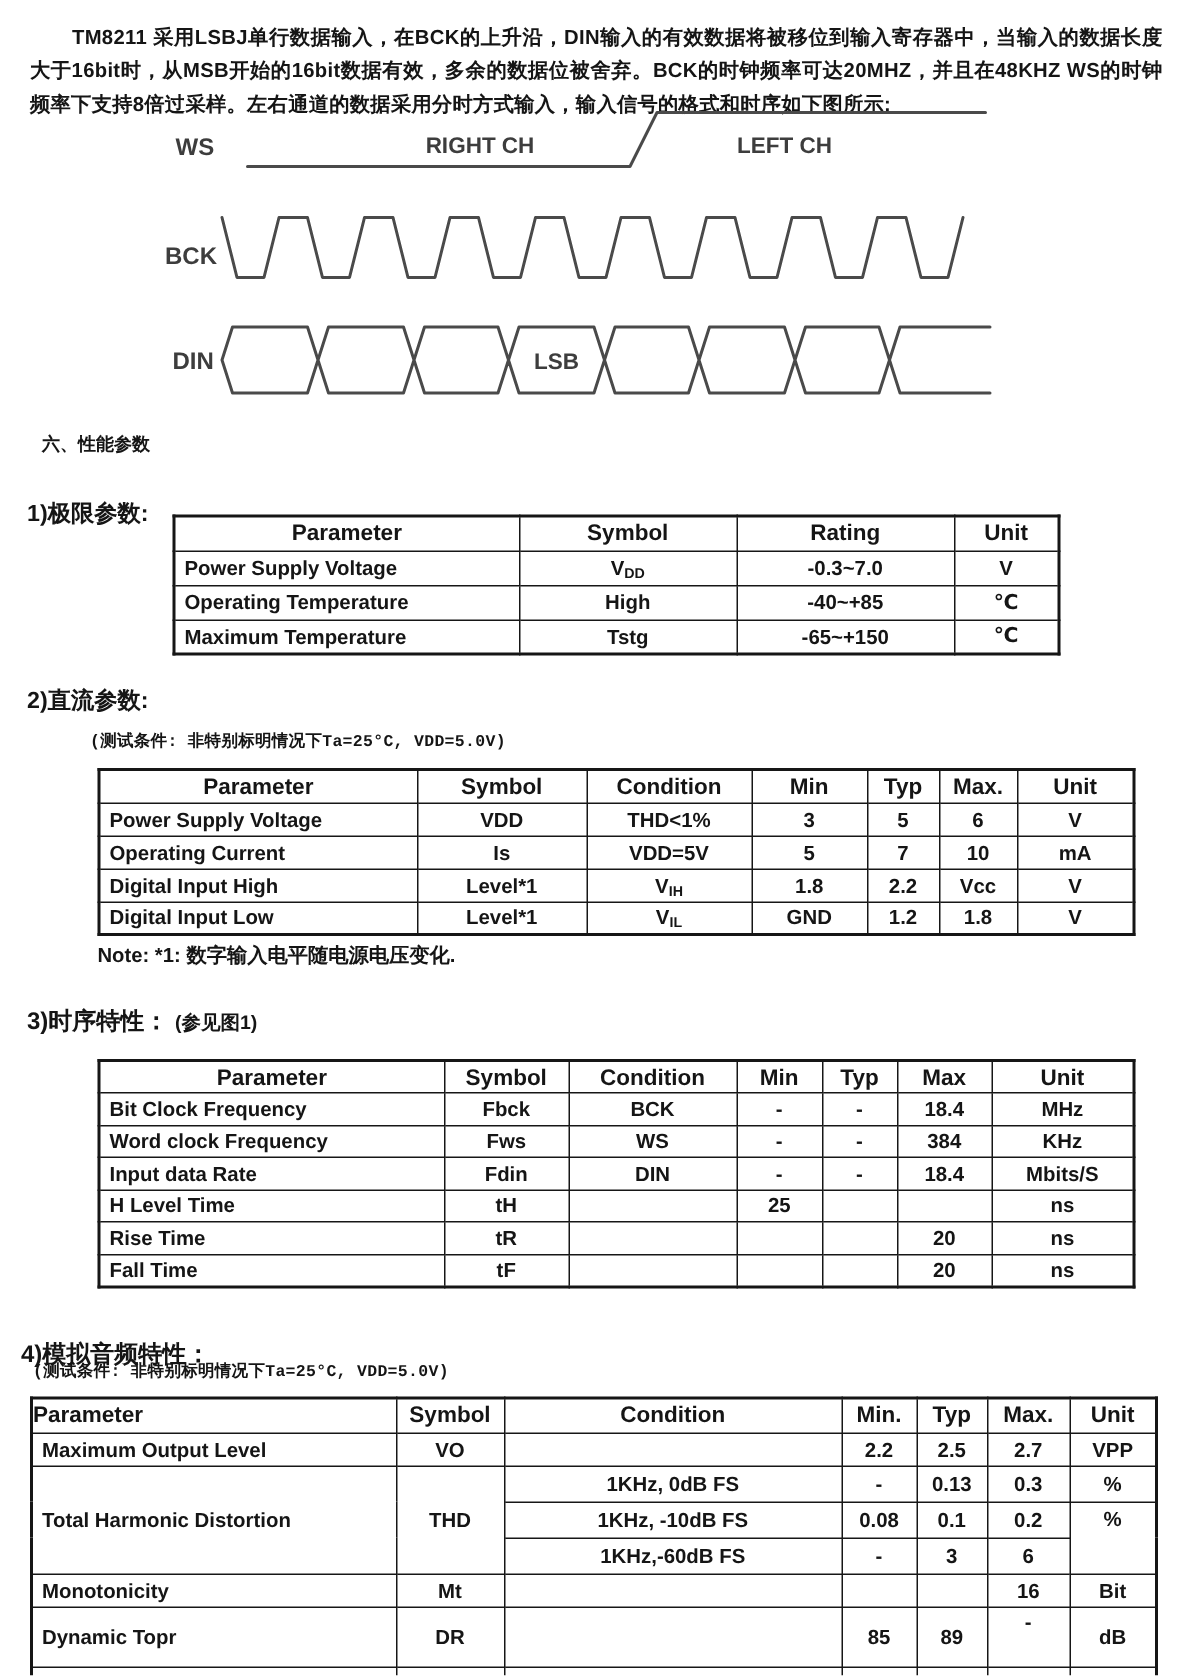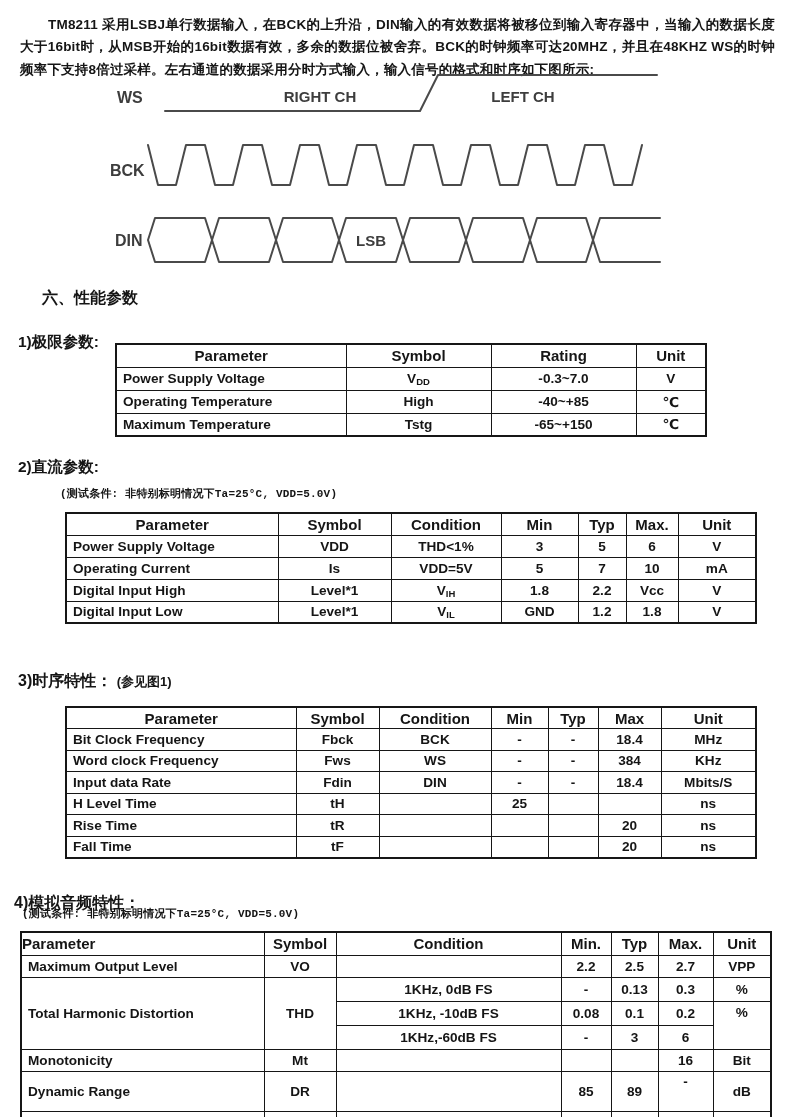--- a/index.html
+++ b/index.html
@@ -17,21 +17,21 @@
   .diagram { position:absolute; left:60px; top:70px; }
   .diagram text {
     font-family:"Liberation Sans","DejaVu Sans",sans-serif;
     fill:#3d3d3d; font-weight:600;
   }
   .sig-label { font-size:16px; }
   .ch-label  { font-size:15px; }
   .lsb-label { font-size:15px; }
   .wave { stroke:#4a4a4a; stroke-width:2; fill:none; stroke-linejoin:round; stroke-linecap:round; }
 
-  .h-main  { position:absolute; left:42px; top:288px; font-size:16px; font-weight:600; }
+  .h-main  { position:absolute; left:28px; top:288px; font-size:12px; font-weight:600; }
   .h-sub   { position:absolute; font-size:15.5px; font-weight:600; }
   .h-limit { left:18px; top:318px;margin-top:14px; }
   .h-dc    { left:18px; top:457px; }
   .h-tim   { left:18px; top:671px; font-size:16px; }
   .h-tim .ref { font-size:13px; font-weight:600;text-align:right; }
   .h-audio { left:14px; top:877px; font-size:16px;margin-top:16px; }
   .cond-note { position:absolute; font-size:11px; font-weight:600; letter-spacing:0.2px;font-family:Liberation Mono, monospace; }
   .cond-dc    { left:60px; top:486px; }
   .cond-audio { left:22px; top:906px; }
   .note-line { position:absolute; left:65px; top:628px; font-size:13.5px; font-weight:600; }
@@ -173,20 +173,21 @@
       <td class="p">Digital Input Low</td>
       <td>Level*1</td>
       <td><span>V</span><sub>IL</sub></td>
       <td>GND</td>
       <td>1.2</td>
       <td>1.8</td>
       <td>V</td>
     </tr>
   </tbody>
     </table>
+  <div class="note-line">Note: *1: 数字输入电平随电源电压变化.</div>
 
   <div class="h-sub h-tim">
     <span>3)时序特性：</span>
     <span class="ref">(参见图1)</span>
   </div>
   <table class="t-tim">
     <colgroup>
         <col style="width:230px">
         <col style="width:83px">
         <col style="width:112px">
@@ -318,21 +319,21 @@
     <tr style="height:22px">
       <td class="p">Monotonicity</td>
       <td>Mt</td>
       <td></td>
       <td></td>
       <td></td>
       <td>16</td>
       <td>Bit</td>
     </tr>
     <tr style="height:40px">
-      <td class="p">Dynamic Range</td>
+      <td class="p">Dynamic Topr</td>
       <td>DR</td>
       <td></td>
       <td>85</td>
       <td>89</td>
       <td class="hi-dash">-</td>
       <td>dB</td>
     </tr>
     <tr style="height:20px">
       <td class="p"></td>
       <td></td>

